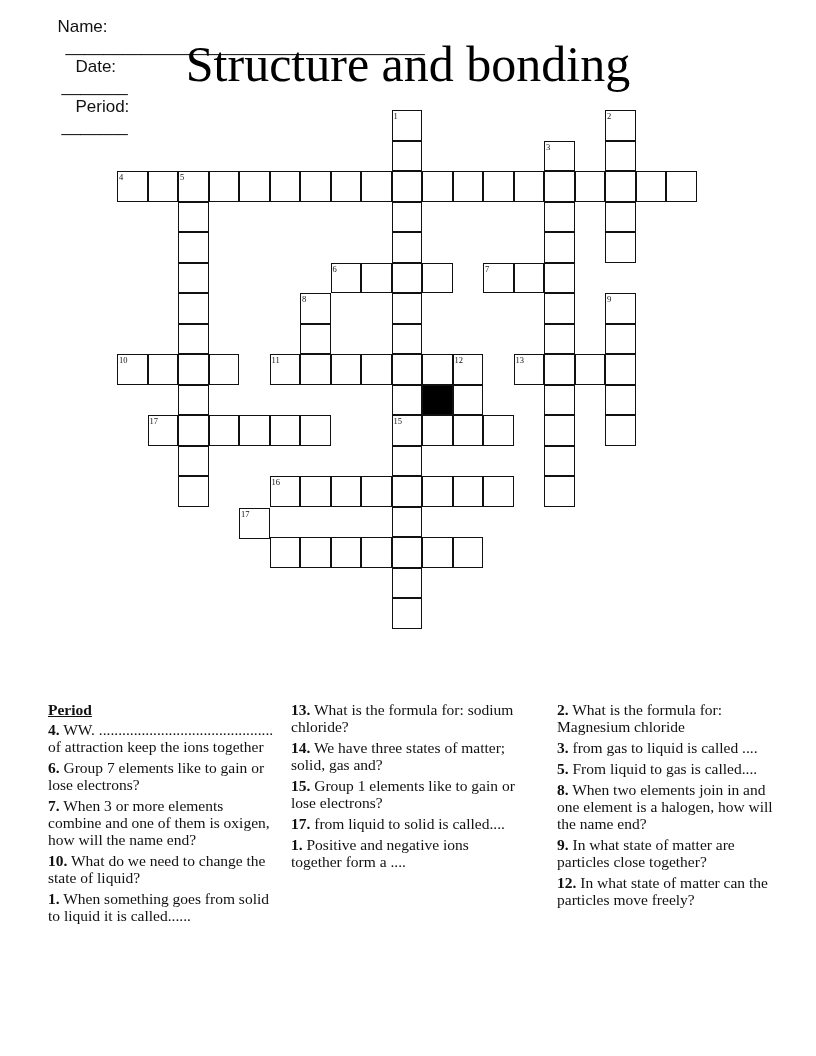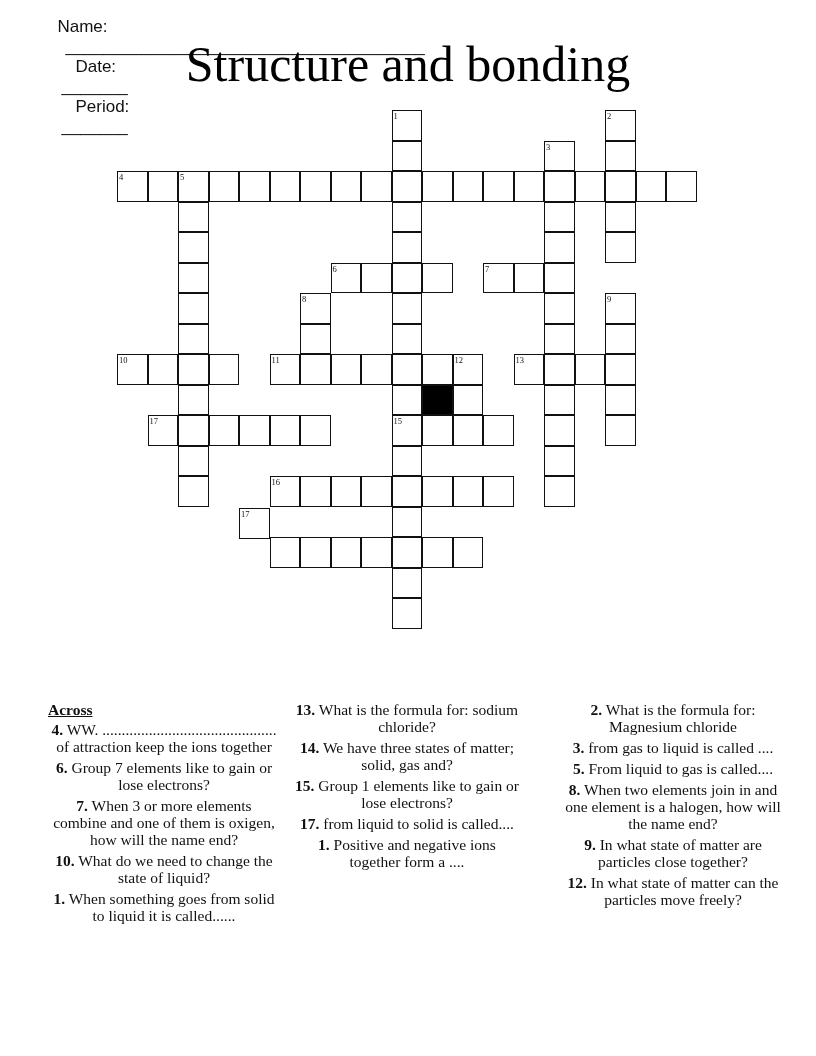--- a/index.html
+++ b/index.html
@@ -7,21 +7,21 @@
     .header-line { position: absolute; top: -3px; left: 48px; font-family: "Liberation Sans", sans-serif; font-size: 17px; white-space: pre; color: #111; }
     .header-line span { display: inline-block; }
     .title { position: absolute; top: 32px; left: 0; width: 816px; text-align: center; font-family: "Liberation Serif", serif; font-size: 50px; line-height: 64px; color: #000; }
     .grid { position: absolute; left: 0; top: 0; width: 816px; height: 700px; }
     .cell { position: absolute; width: 30.5px; height: 30.5px; box-sizing: border-box; border: 1.5px solid #111; background: #fff; }
     .cell.black { background: #000; }
     .cell .num { position: absolute; left: 1px; top: 0px; font-size: 8.5px; line-height: 10px; font-family: "Liberation Serif", serif; color: #111; }
     .clues { position: absolute; top: 701px; font-family: "Liberation Serif", serif; font-size: 15.5px; line-height: 17px; color: #111; }
     .clue-col { position: absolute; width: 232px; }
     .section-head { font-weight: bold; text-decoration: underline; margin-bottom: 3px; }
-    .clue { margin-bottom: 4px; text-align: center; }
+    .clue { margin-bottom: 4px; }
     .clue b { font-weight: bold; }
   </style>
 </head>
 <body>
 
 <div class="header-line">
   <span>Name:</span>
   <span style="margin-left:8px;">______________________________________</span>
   <span style="margin-left:18px;">Date:</span>
   <span style="margin-left:4px;">_______</span>
@@ -170,21 +170,21 @@
     <div class="cell" style="left: 300px; top: 537px;"></div>
     <div class="cell" style="left: 330.5px; top: 537px;"></div>
     <div class="cell" style="left: 361px; top: 537px;"></div>
     <div class="cell" style="left: 422px; top: 537px;"></div>
     <div class="cell" style="left: 452.5px; top: 537px;"></div>
     <div class="cell black" style="left: 422px; top: 384.5px;"></div>
   </div>
 
 <div class="clues" id="clues">
   <div class="clue-col" id="clue-col-0" style="left:48px;">
-      <div class="section-head">Across</div>
+      <div class="section-head">Period</div>
       <div class="clue"><b>4.</b><span> WW. ............................................. of attraction keep the ions together</span></div>
       <div class="clue"><b>6.</b><span> Group 7 elements like to gain or lose electrons?</span></div>
       <div class="clue"><b>7.</b><span> When 3 or more elements combine and one of them is oxigen, how will the name end?</span></div>
       <div class="clue"><b>10.</b><span> What do we need to change the state of liquid?</span></div>
       <div class="clue"><b>1.</b><span> When something goes from solid to liquid it is called......</span></div>
     </div>
   <div class="clue-col" id="clue-col-1" style="left:291px;">
       <div class="clue"><b>13.</b><span> What is the formula for: sodium chloride?</span></div>
       <div class="clue"><b>14.</b><span> We have three states of matter; solid, gas and?</span></div>
       <div class="clue"><b>15.</b><span> Group 1 elements like to gain or lose electrons?</span></div>

